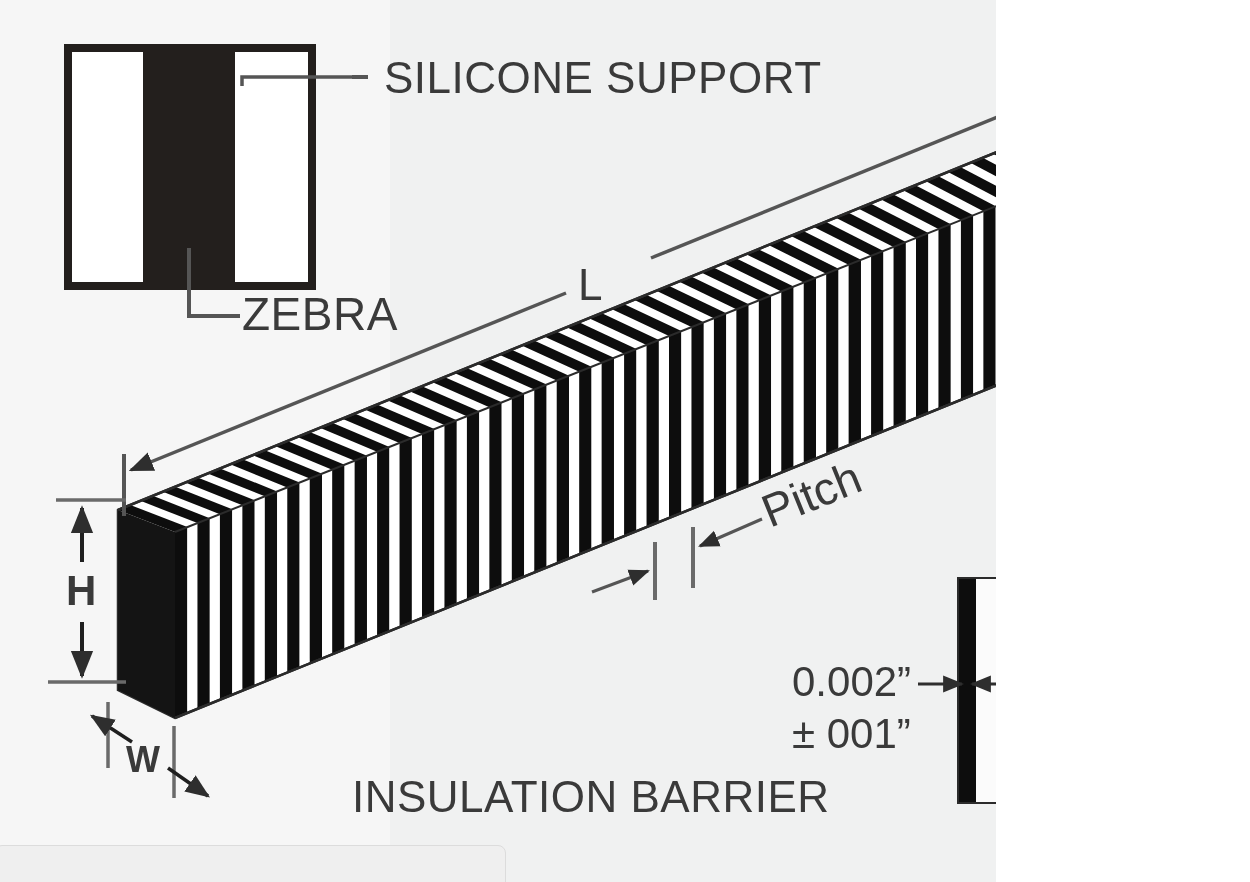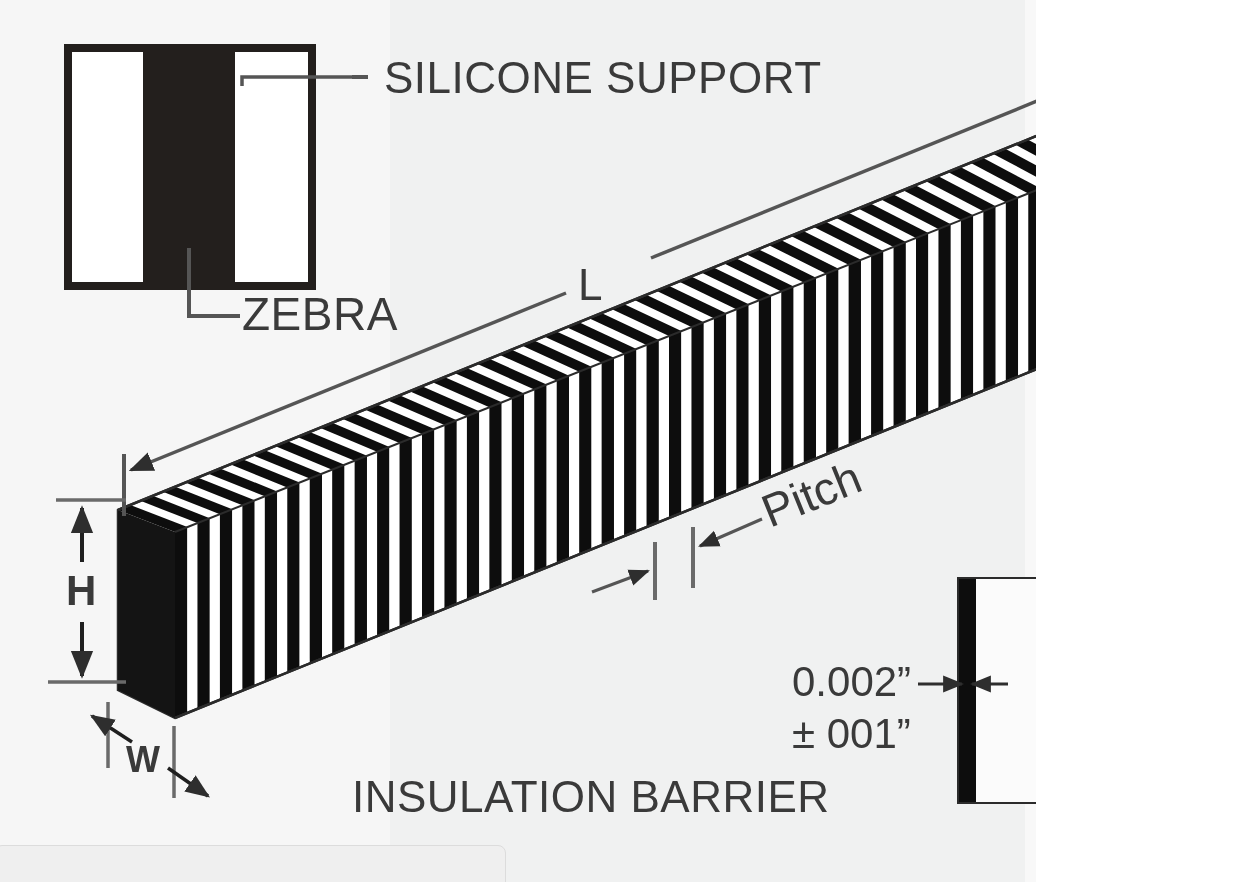--- a/index.html
+++ b/index.html
@@ -10,21 +10,20 @@
   }
   body {
     font-family: "Liberation Sans", sans-serif;
   }
   #stage {
     position: relative;
     width: 996px;
     height: 882px;
     background: #f7f7f7;
     overflow: hidden;
-    padding-left: 40px;
   }
   
   .bg-band {
     position: absolute;
     top: 0;
     bottom: 0;
     pointer-events: none;
   }
   #band-left  { left: 0;     width: 390px;  background: #f6f6f6; }
   #band-mid   { left: 390px; width: 635px;  background: #f0f1f1; }

